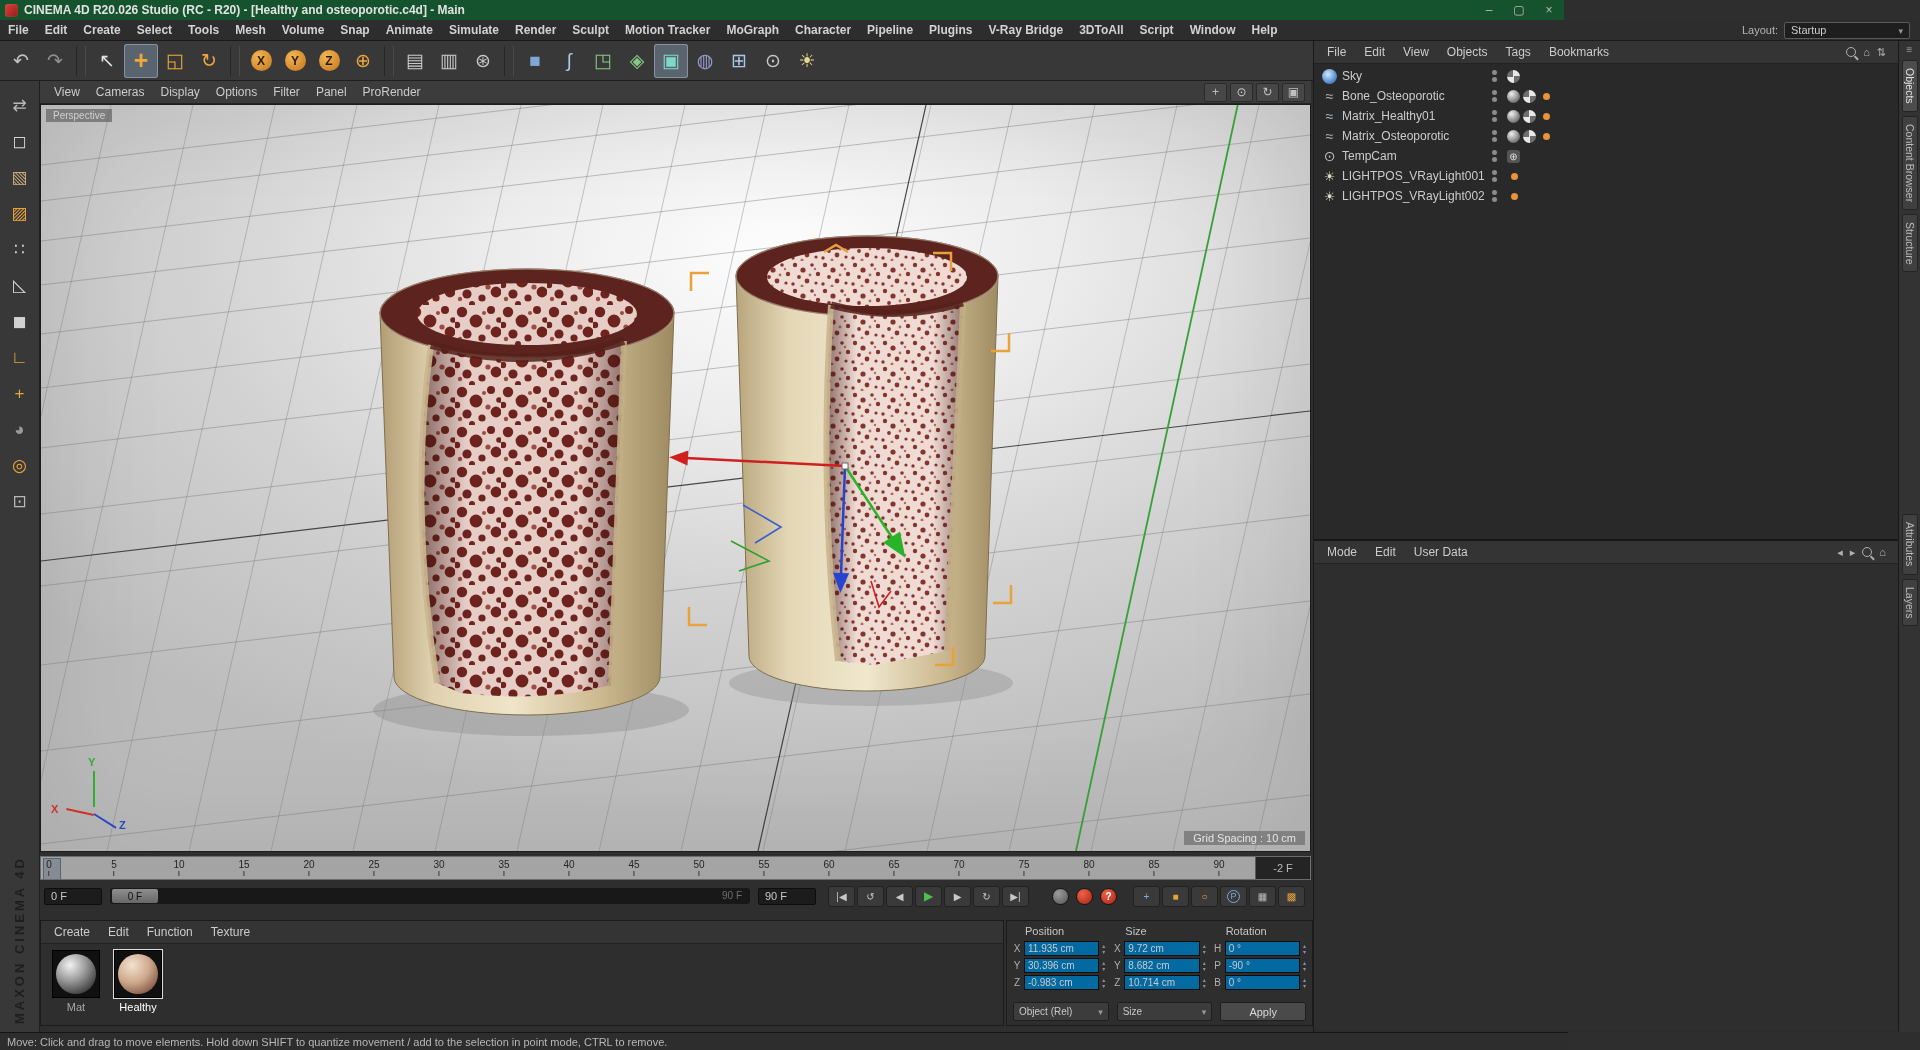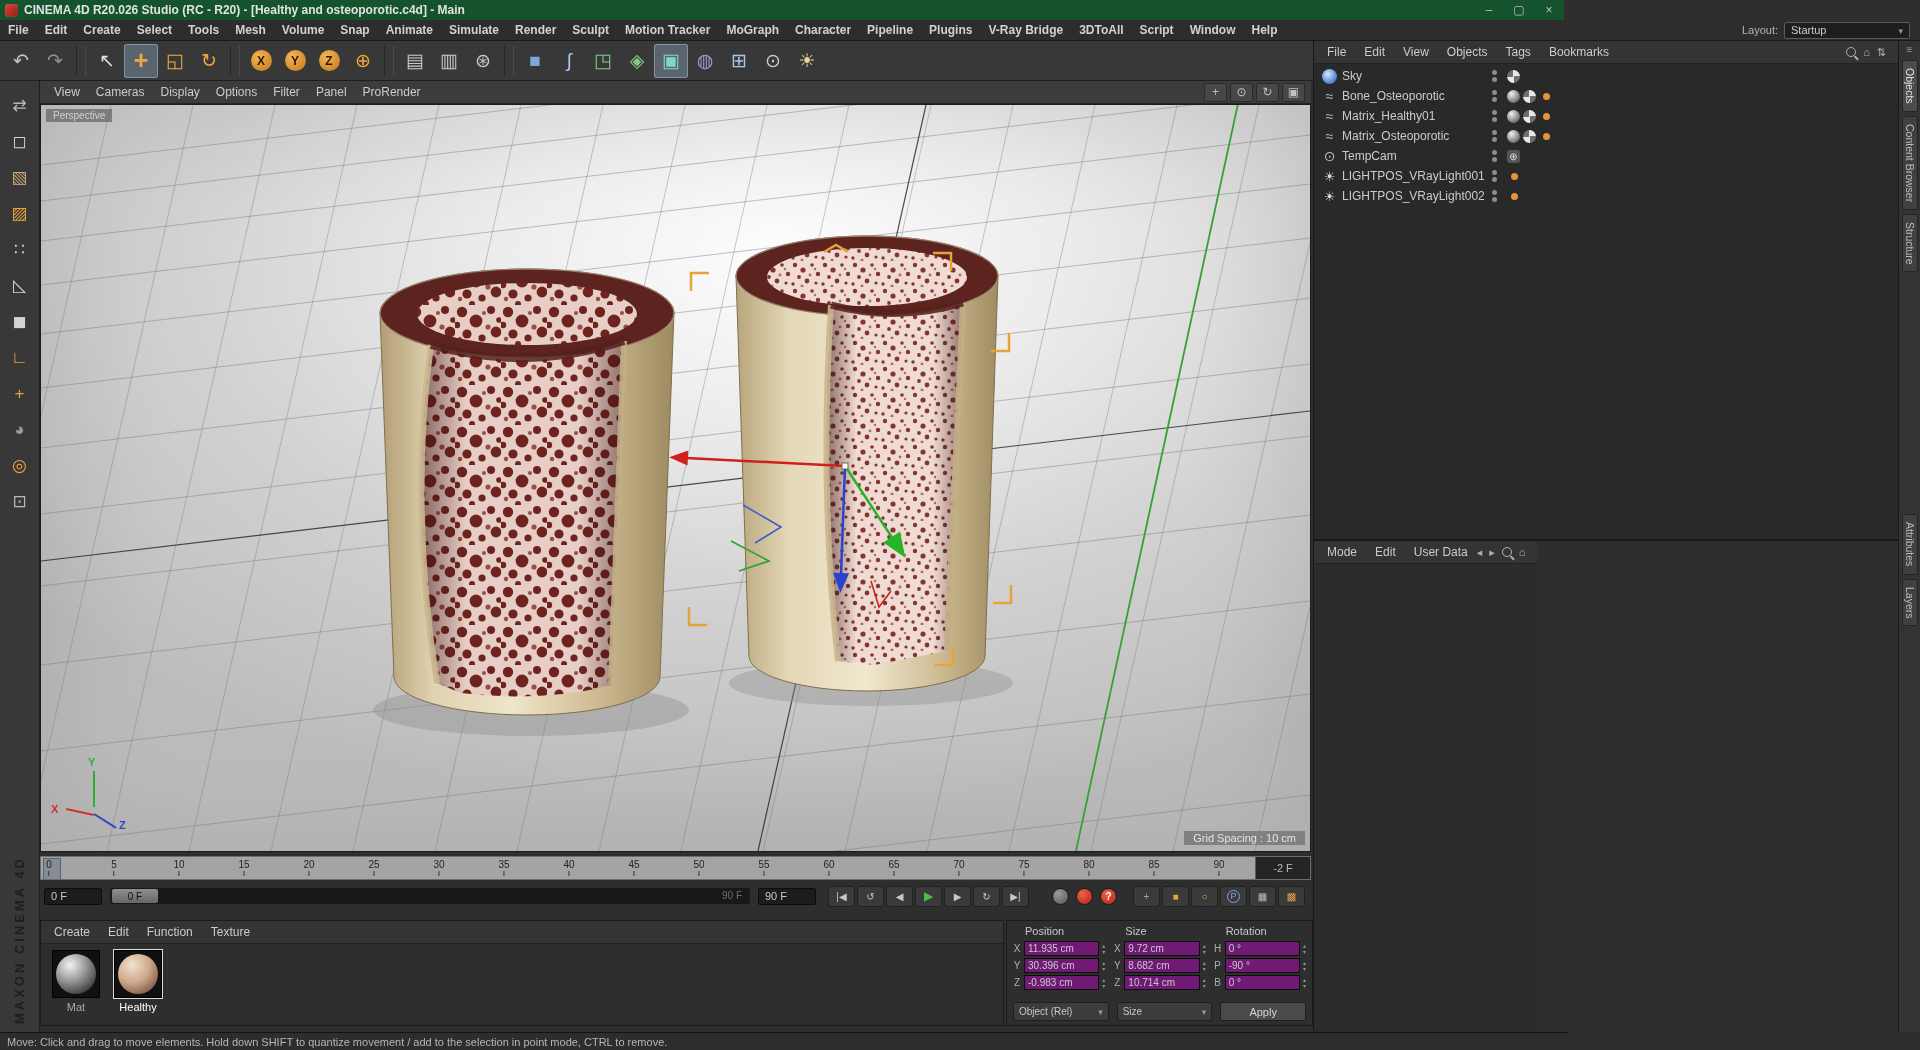--- a/index.html
+++ b/index.html
@@ -99,21 +99,21 @@
   .mat-name{font-size:11px;color:#a8a8a8;margin-top:3px}
   .mat-item.sel .mat-name{color:#ffffff}
 
   
   #coords{left:1006px;top:920px;width:307px;height:106px;background:#2e2e2e;border:1px solid #1b1b1b;padding:3px 6px 4px;display:flex;flex-direction:column}
   #coord-cols{display:flex;gap:8px;flex:1}
   .coord-col{flex:1;display:flex;flex-direction:column;gap:2px}
   .coord-head{font-size:11px;color:#c6c6c6;padding:1px 0 2px 12px}
   .coord-row{display:flex;align-items:center;gap:3px}
   .coord-lab{width:8px;font-size:10px;color:#b0b0b0;text-align:center}
-  .coord-field{flex:1;height:15px;background:#701a75;border:1px solid #0d0d0d;color:#c8c8c8;font-size:10px;line-height:13px;padding:0 3px;white-space:nowrap;overflow:hidden;box-sizing:border-box}
+  .coord-field{flex:1;height:15px;background:#0369a1;border:1px solid #0d0d0d;color:#c8c8c8;font-size:10px;line-height:13px;padding:0 3px;white-space:nowrap;overflow:hidden;box-sizing:border-box}
   .coord-spin{display:flex;flex-direction:column;justify-content:center}
   .coord-spin span{font-size:6px;line-height:6px;color:#919191}
   .su::before{content:"▴"} .sd::before{content:"▾"}
   .coord-bottom{display:flex;gap:8px;margin-top:3px}
   .coord-dd{flex:1;height:17px;background:#3c3c3c;border:1px solid #1e1e1e;border-radius:2px;color:#c8c8c8;font-size:10px;display:flex;align-items:center;justify-content:space-between;padding:0 5px}
   .apply-btn{flex:1;height:17px;background:#4a4a4a;border:1px solid #1e1e1e;border-radius:2px;color:#d8d8d8;font-size:11px;display:flex;align-items:center;justify-content:center}
 
   
   #right-panel{left:1313px;top:41px;width:585px;height:991px;background:#2c2c2c;border-left:1px solid #191919}
   #om{height:498px;display:flex;flex-direction:column;border-bottom:2px solid #181818}
@@ -132,21 +132,21 @@
   .om-row.sel .om-label{color:#e8923a}
   .om-dots{display:flex;flex-direction:column;gap:2px;margin-right:10px}
   .vdot{width:5px;height:5px;border-radius:50%;background:#8c8c8c}
   .om-tags{display:flex;align-items:center;gap:3px;width:80px}
   .tag{width:13px;height:13px;flex:0 0 auto}
   .t-texture{border-radius:50%;background:#999;background:conic-gradient(#e8e8e8 0 90deg,#6e6e6e 0 180deg,#e8e8e8 0 270deg,#6e6e6e 0)}
   .t-phong{border-radius:50%;background:radial-gradient(circle at 35% 30%,#f0f0f0,#868686 60%,#3e3e3e)}
   .t-target{border-radius:3px;background:#555;color:#ddd;font-size:10px;display:flex;align-items:center;justify-content:center}
   .t-target::before{content:"⊕"}
   .layer-dot{width:7px;height:7px;border-radius:50%;background:#e8923a;margin-left:4px}
-  #attrman{display:flex;flex-direction:row;height:489px}
+  #attrman{display:flex;flex-direction:column;height:489px}
   .attr-empty{flex:1;background:#2e2e2e}
 
   
   #right-strip{left:1898px;top:41px;width:22px;height:991px;background:#333;border-left:1px solid #191919;display:flex;flex-direction:column;align-items:center;padding:3px 0}
   .strip-ic{color:#9a9a9a;font-size:10px;margin-bottom:3px}
   .vtab{writing-mode:vertical-rl;background:#404040;border:1px solid #242424;border-radius:2px;color:#bdbdbd;font-size:10.5px;padding:7px 1px;margin:2px 0;white-space:nowrap}
   .vtab.on{background:#4c4c4c;color:#e2e2e2}
   #strip-spacer{height:238px}
 
   

